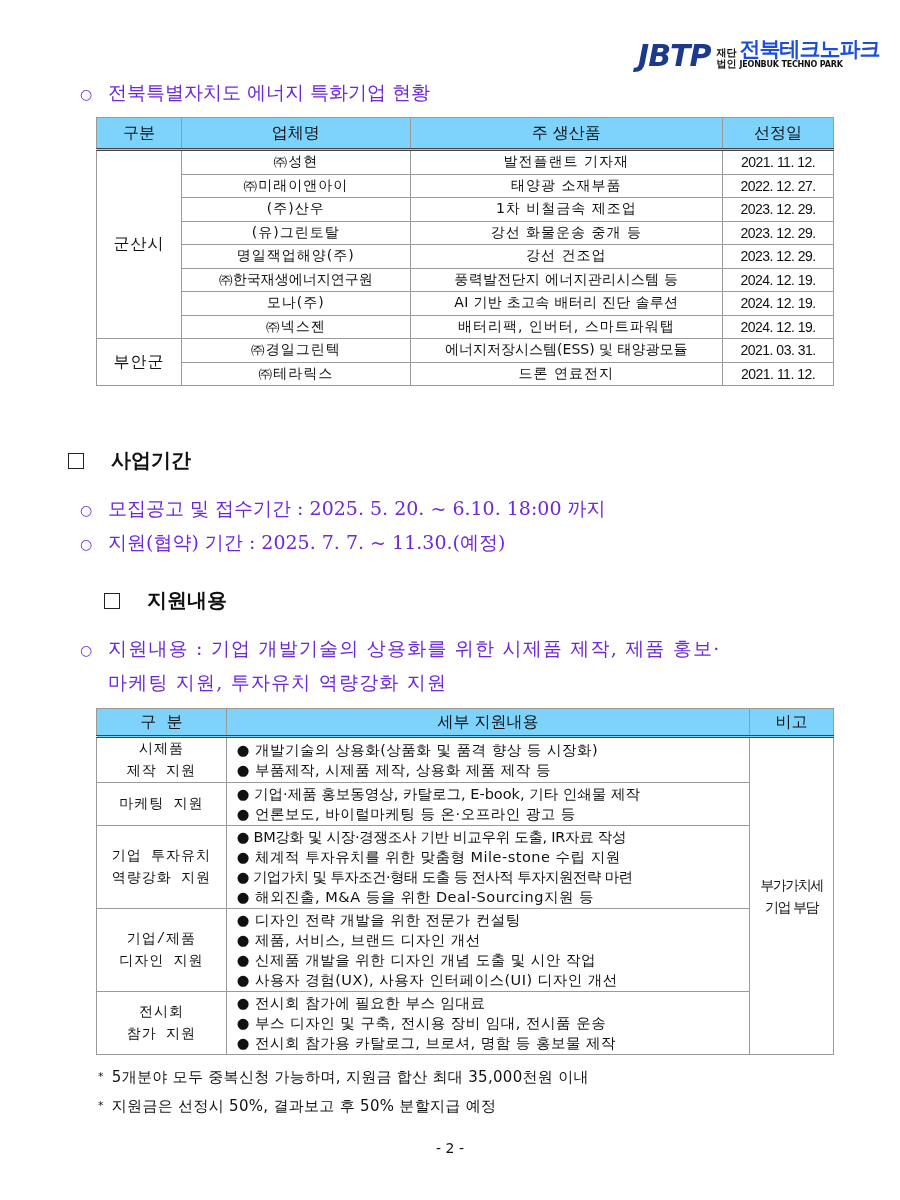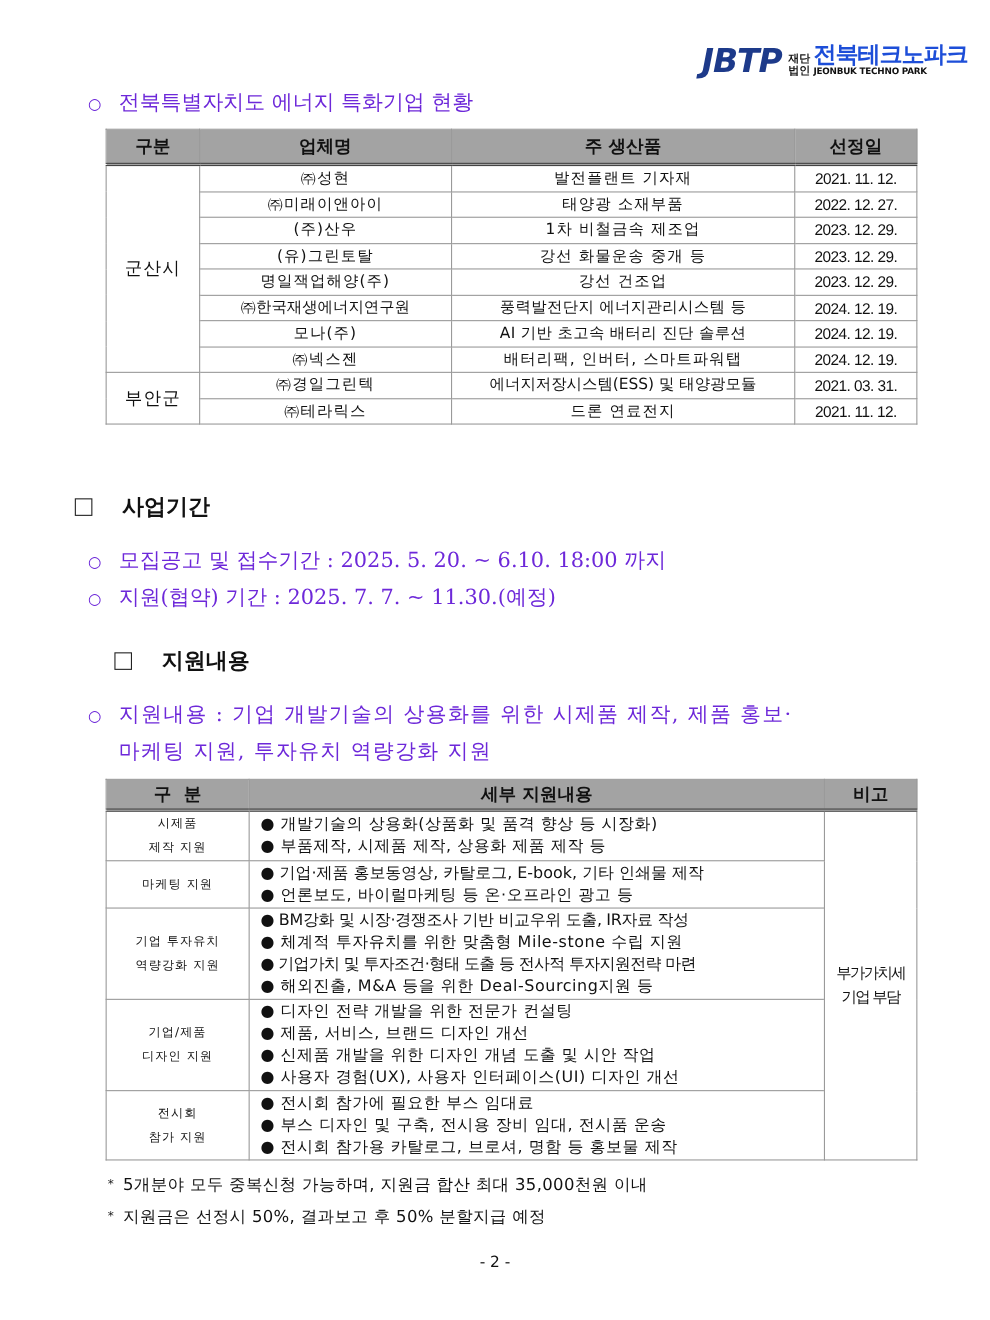--- a/index.html
+++ b/index.html
@@ -14,31 +14,31 @@
   .logo-sub { font-size: 8px; font-weight: bold; color: #111; letter-spacing: -0.2px; }
 
   .bullet-line { position: absolute; font-family: "DejaVu Serif", serif; font-size: 19px; color: #6d28d9; white-space: nowrap; }
   .bullet-line .mk { display: inline-block; width: 28px; font-family: "DejaVu Sans", sans-serif; font-size: 14px; }
 
   .section-head { position: absolute; left: 68px; font-size: 20px; font-weight: bold; display: flex; align-items: center; gap: 27px; }
   .checkbox { width: 16px; height: 16px; border: 1.5px solid #222; box-sizing: border-box; display: inline-block; }
 
   table { border-collapse: collapse; position: absolute; font-family: "DejaVu Sans", sans-serif; color: #111; }
   td, th { border: 1px solid #9a9a9a; padding: 0; text-align: center; font-weight: normal; }
-  th { background: #a3a3a3; font-weight: bold; border-bottom: 3px double #444; }
+  th { background: #7dd3fc; font-weight: normal; border-bottom: 3px double #444; }
 
   #t1 { left: 96px; top: 117px; width: 738px; font-size: 14px; }
   #t1 th { height: 30px; font-size: 16px; }
   #t1 td { height: 22.5px; letter-spacing: 1px; }
   #t1 td.date { font-family: "Liberation Sans Narrow", "Liberation Sans", sans-serif; letter-spacing: -0.5px; }
   #t1 td.region { font-size: 16px; }
 
   #t2 { left: 96px; top: 708px; width: 738px; font-size: 14.5px; }
   #t2 th { height: 26px; font-size: 16px; }
-  #t2 td.cat { font-size: 11px; line-height: 22px; letter-spacing: 1px; }
+  #t2 td.cat { font-size: 14px; line-height: 22px; letter-spacing: 1px; font-family: Liberation Mono, monospace; }
   #t2 td.detail { text-align: left; padding: 1px 6px 1px 10px; line-height: 20px; letter-spacing: 0.5px; }
   #t2 td.note { font-size: 14px; line-height: 22px; letter-spacing: -1.5px; }
 
   .footnote { position: absolute; left: 98px; font-size: 15px; white-space: nowrap; letter-spacing: 0.3px; }
   .footnote .ast { font-size: 11px; margin-right: 8px; vertical-align: 2px; }
   .page-num { position: absolute; left: 0; width: 900px; text-align: center; top: 1140px; font-size: 14px; }
 </style>
 </head>
 <body>
 

